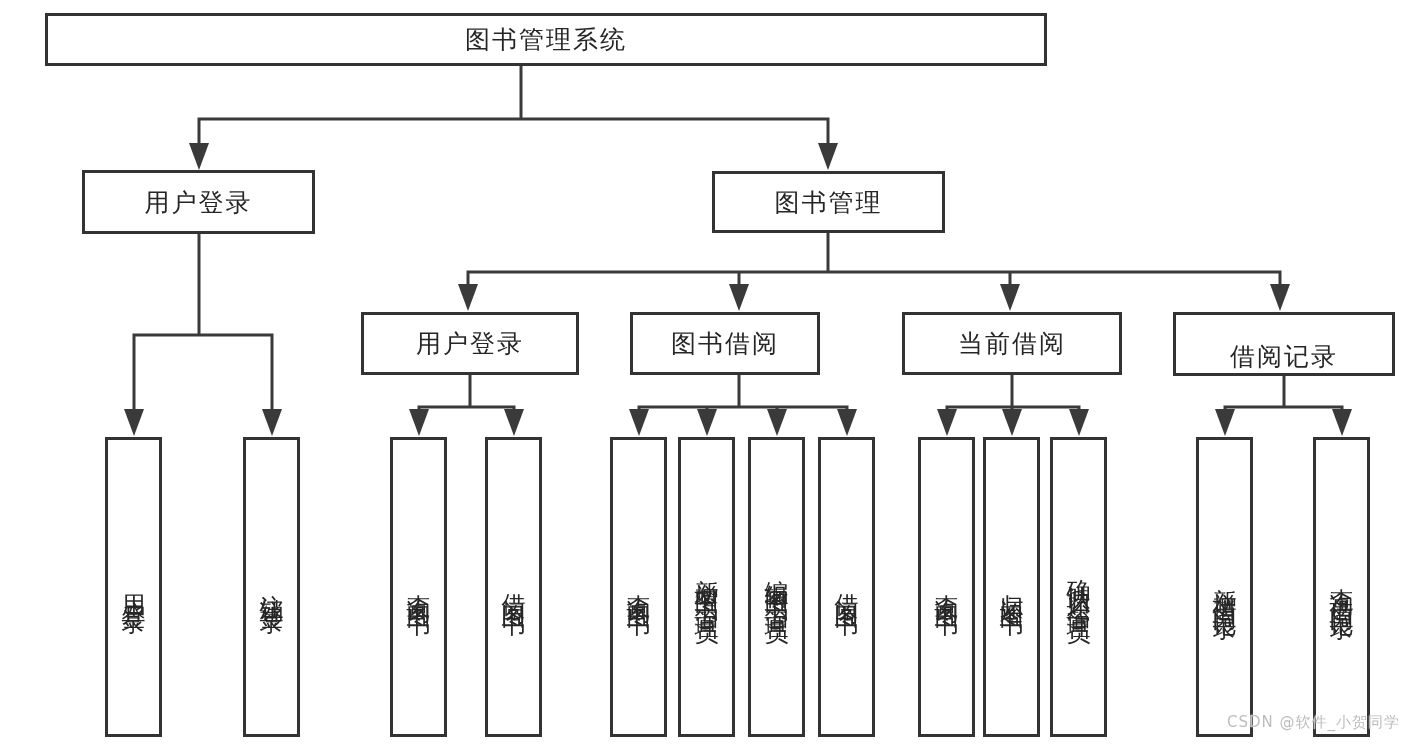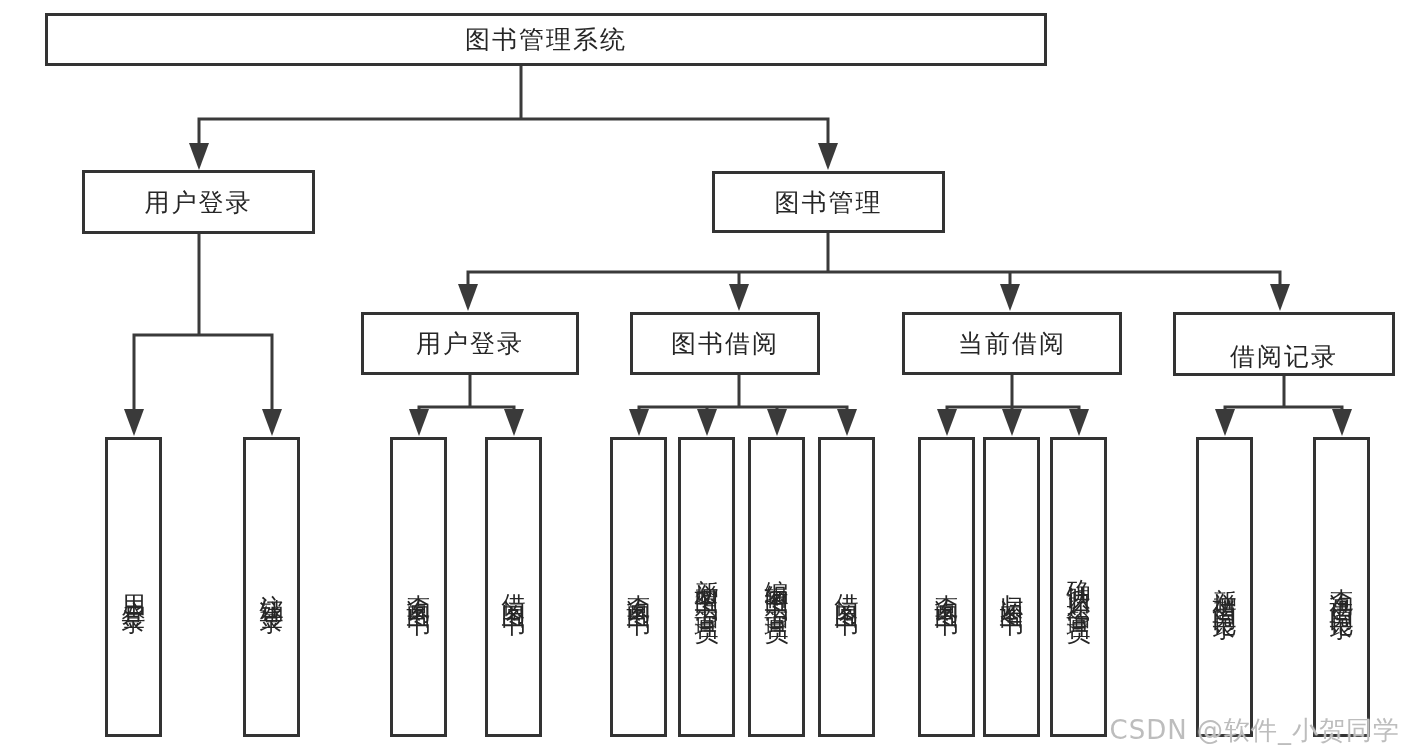--- a/index.html
+++ b/index.html
@@ -38,21 +38,21 @@
     font-size: 24px;
     letter-spacing: 6px;
     line-height: 1;
     white-space: nowrap;
   }
   .lvl4 { top: 437px; width: 57px; height: 300px; }
   #watermark {
     position: absolute;
     top: 713px;
     right: 5px;
-    font-size: 26px;
+    font-size: 15px;
     color: #bdbdbd;
     letter-spacing: 1px;
     text-shadow: 0 0 2px #ffffff;
     white-space: nowrap;
   }
 </style>
 </head>
 <body>
 
 <div id="canvas">

